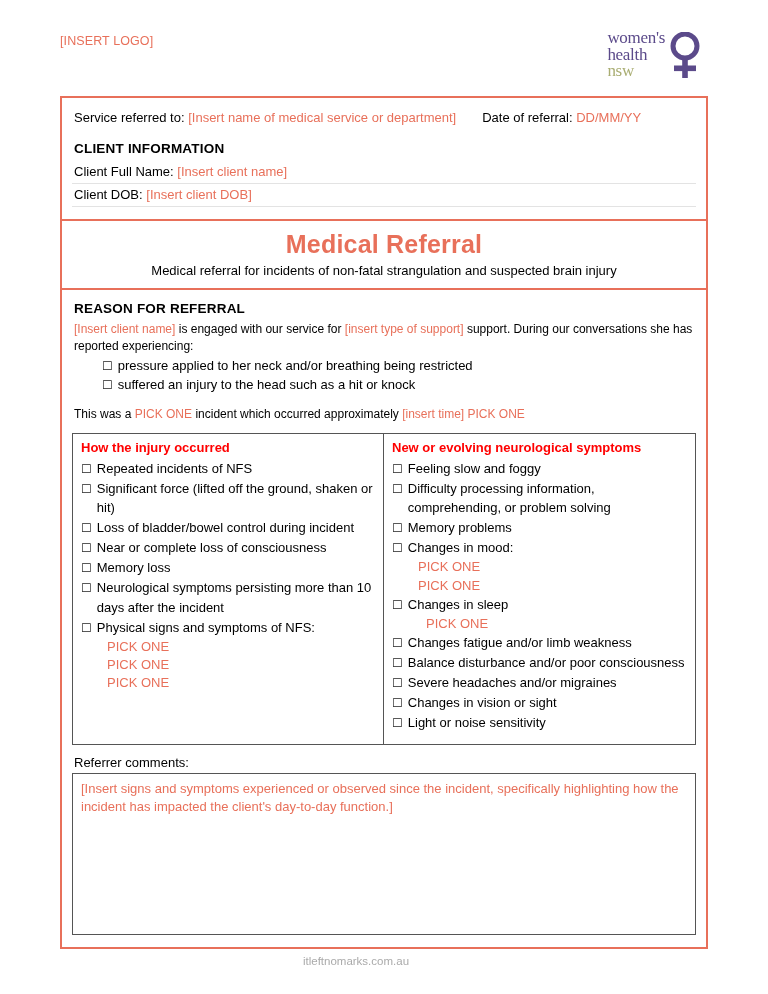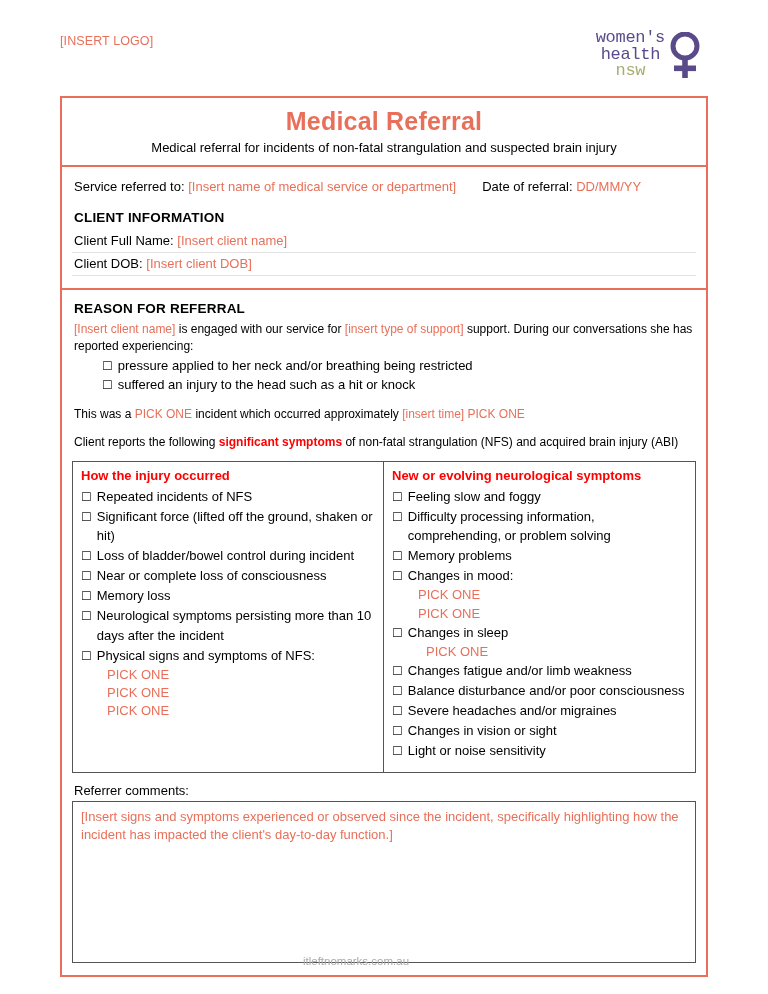--- a/index.html
+++ b/index.html
@@ -29,23 +29,23 @@
     letter-spacing: 0.1px;
   }
   .wh-logo {
     position: absolute;
     right: 58px; top: 30px;
     display: flex;
     align-items: center;
     gap: 3px;
   }
   .wh-words {
-    text-align: center;
+    text-align: left;
     line-height: 0.98;
-    font-family: Liberation Mono, monospace;
+    font-family: Liberation Serif, serif;
   }
   .wh-l1, .wh-l2 {
     color: #5b4a8a;
     font-size: 17px;
     letter-spacing: -0.3px;
     display: block;
   }
   .wh-l3 {
     color: #a9ad72;
     font-size: 17px;
@@ -203,62 +203,61 @@
         <circle cx="17" cy="14" r="12" fill="none" stroke="#5b4a8a" stroke-width="5"></circle>
         <rect x="14.2" y="25" width="5.6" height="21" fill="#5b4a8a"></rect>
         <rect x="6" y="33.5" width="22" height="5.6" fill="#5b4a8a"></rect>
       </svg>
     </div>
   </div>
 </div>
 
 <div class="doc">
 
-  <div class="block title-block">
-    <div class="doc-title">Medical Referral</div>
-    <div class="doc-subtitle">Medical referral for incidents of non-fatal strangulation and suspected brain injury</div>
-  </div>
-
   <div class="block">
     <div class="svc-row">
       <span class="svc-left">Service referred to:</span>&nbsp;<span class="ph">[Insert name of medical service or department]</span>
       <span class="svc-spacer"></span>
       <span>Date of referral:</span>&nbsp;<span class="ph">DD/MM/YY</span>
     </div>
 
     <div class="section-head">CLIENT INFORMATION</div>
 
     <div class="field-line">
       <span>Client Full Name:</span>&nbsp;<span class="ph">[Insert client name]</span>
     </div>
 
     <div class="field-line last">
       <span>Client DOB:</span>&nbsp;<span class="ph">[Insert client DOB]</span>
     </div>
+  </div>
+
+  <div class="block title-block">
+    <div class="doc-title">Medical Referral</div>
+    <div class="doc-subtitle">Medical referral for incidents of non-fatal strangulation and suspected brain injury</div>
   </div>
 
   <div class="block reason-block">
     <div class="section-head" style="padding-top:2px;">REASON FOR REFERRAL</div>
 
     <p class="para"><span class="ph">[Insert client name]</span><span> is engaged with our service for </span><span class="ph">[insert type of support]</span><span> support. During our conversations she has reported experiencing:</span></p>
 
     <ul class="chk-list">
       <li>
         <span class="box">☐</span>
         <span>pressure applied to her neck and/or breathing being restricted</span>
       </li>
       <li>
         <span class="box">☐</span>
         <span>suffered an injury to the head such as a hit or knock</span>
       </li>
     </ul>
 
     <p class="para gap"><span>This was a </span><span class="ph">PICK ONE</span><span> incident which occurred approximately </span><span class="ph">[insert time]</span><span> </span><span class="ph">PICK ONE</span></p>
 
-    <p class="para gap"><span>Client reports the following </span><span class="red-bold">significant symptoms</span><span> of non-fatal strangulation (NFS) and acquired brain injury (ABI)</span></p>
 
     <div class="sym-table">
 
       <div class="sym-col left">
         <div class="sym-head">How the injury occurred</div>
         <ul class="sym-list">
           <li>
             <span class="box">☐</span>
             <span class="txt">Repeated incidents of NFS</span>
           </li>

